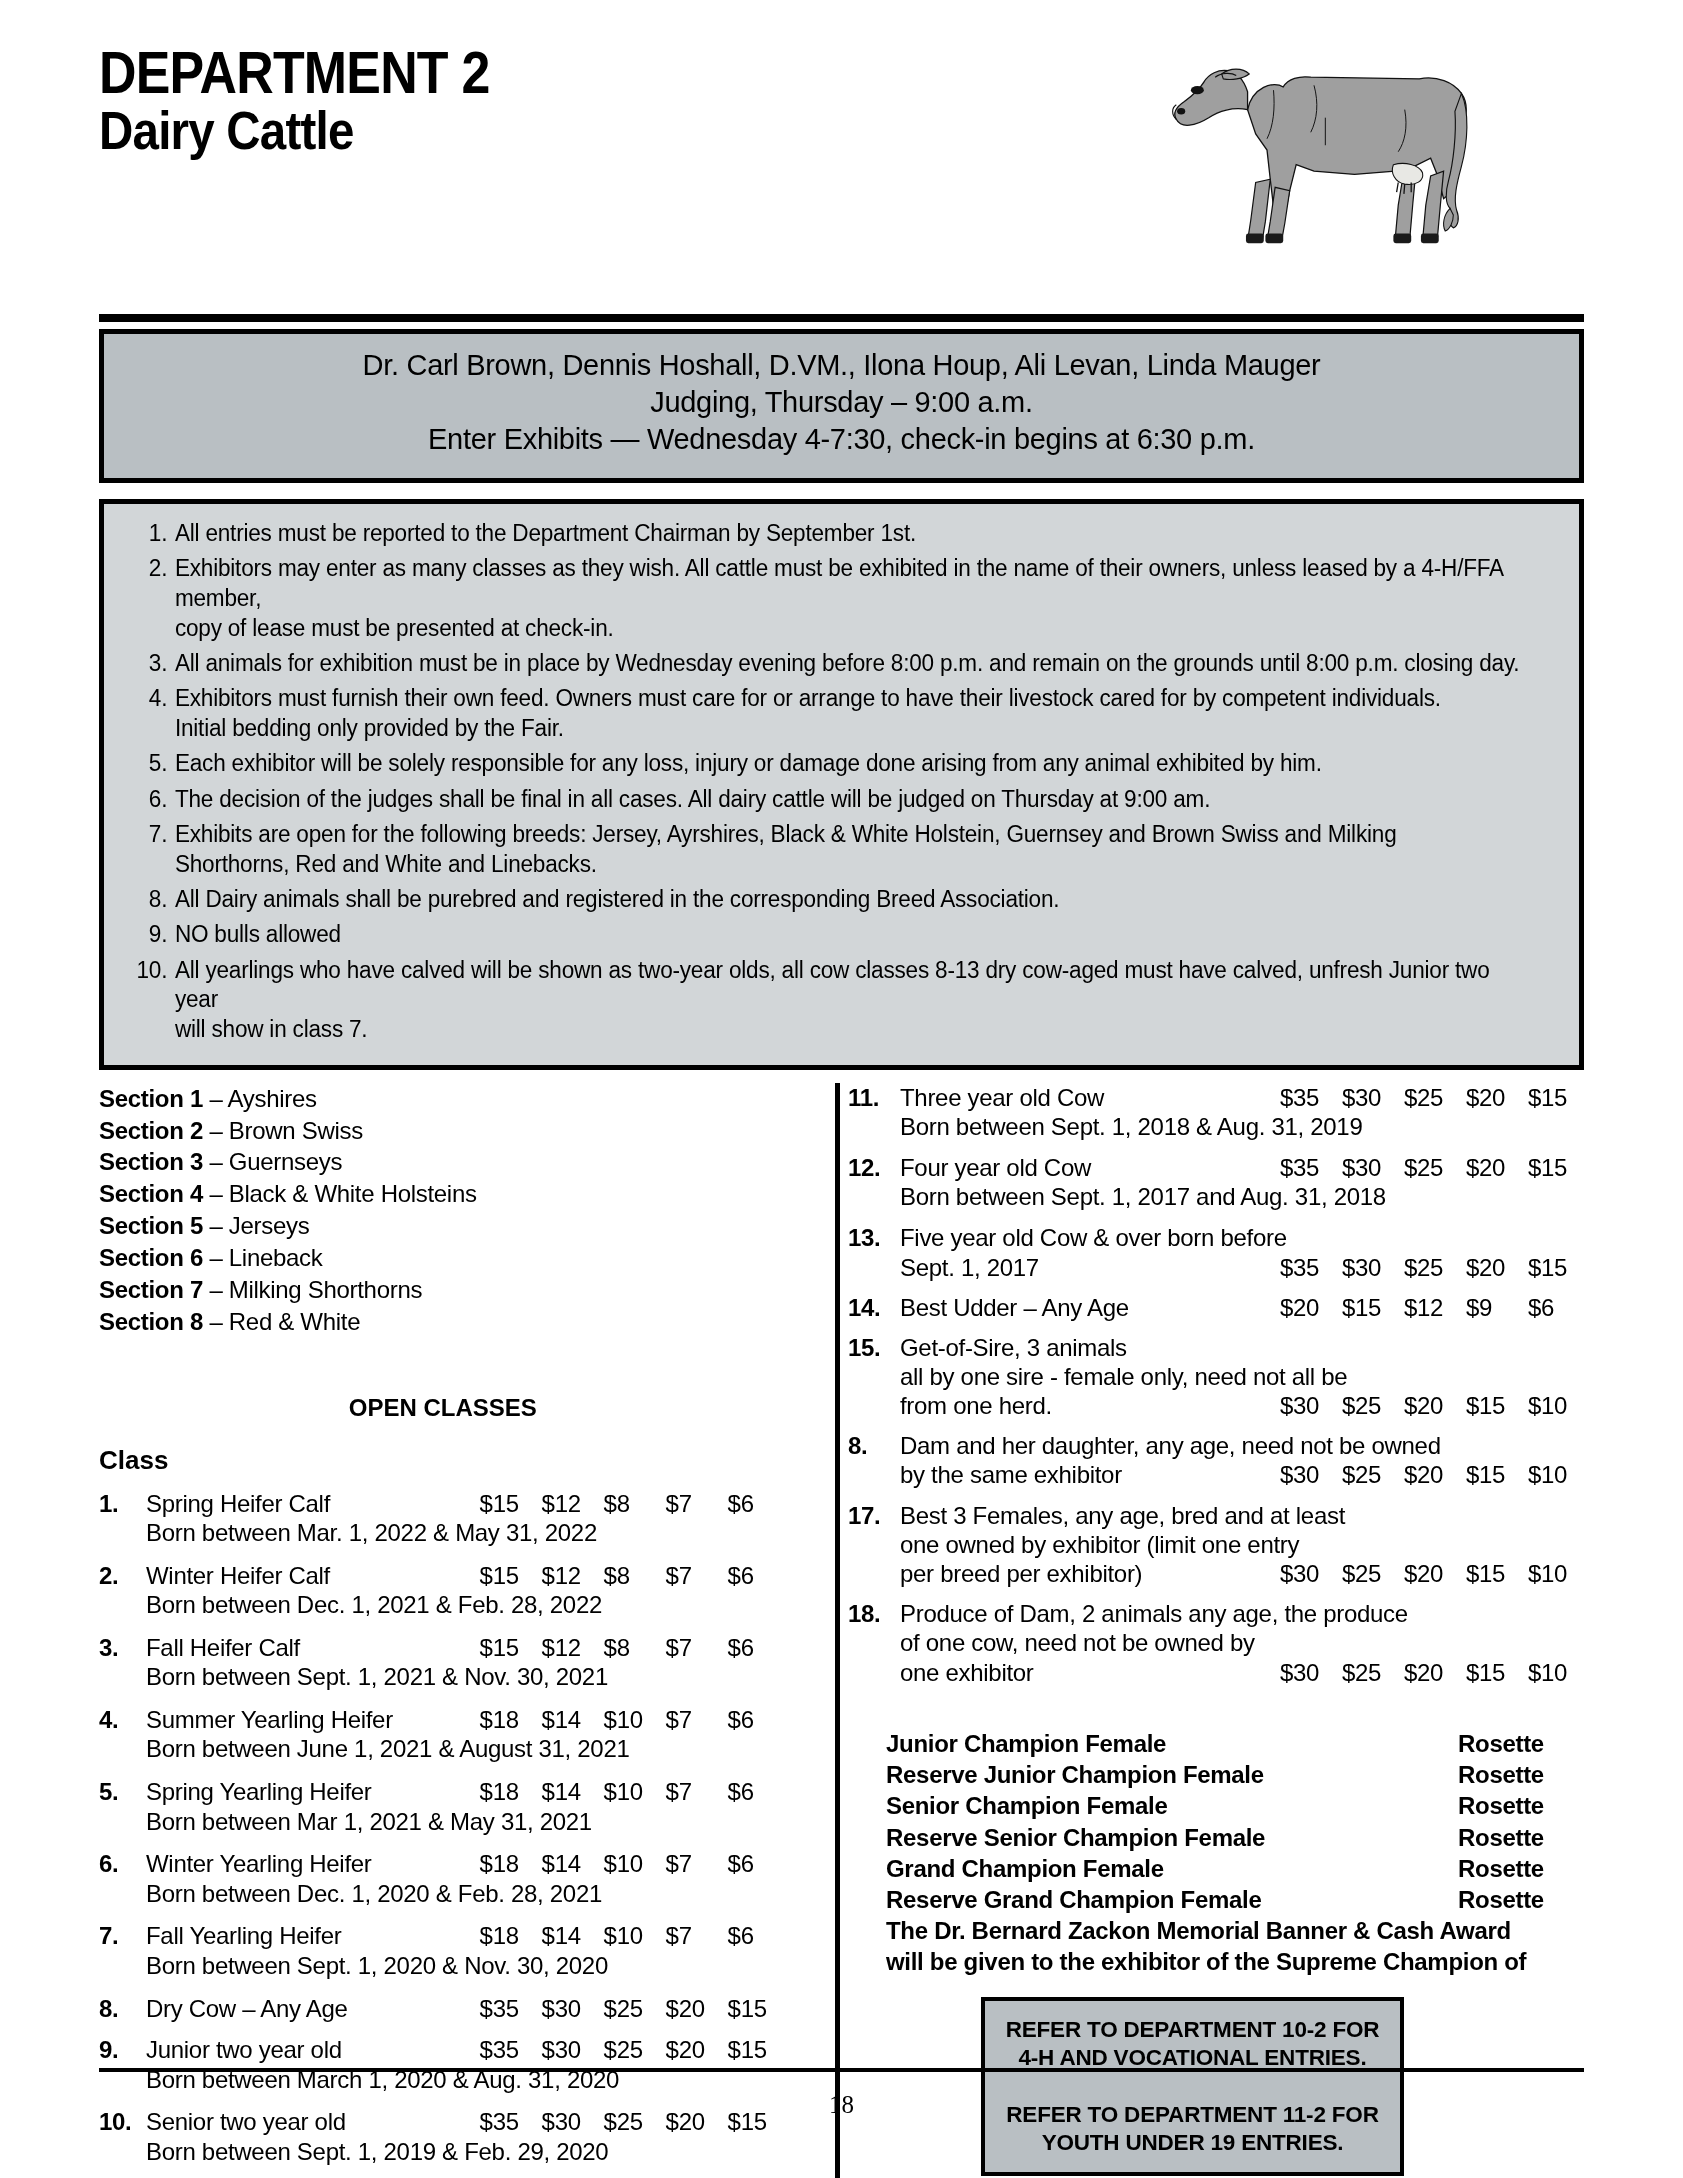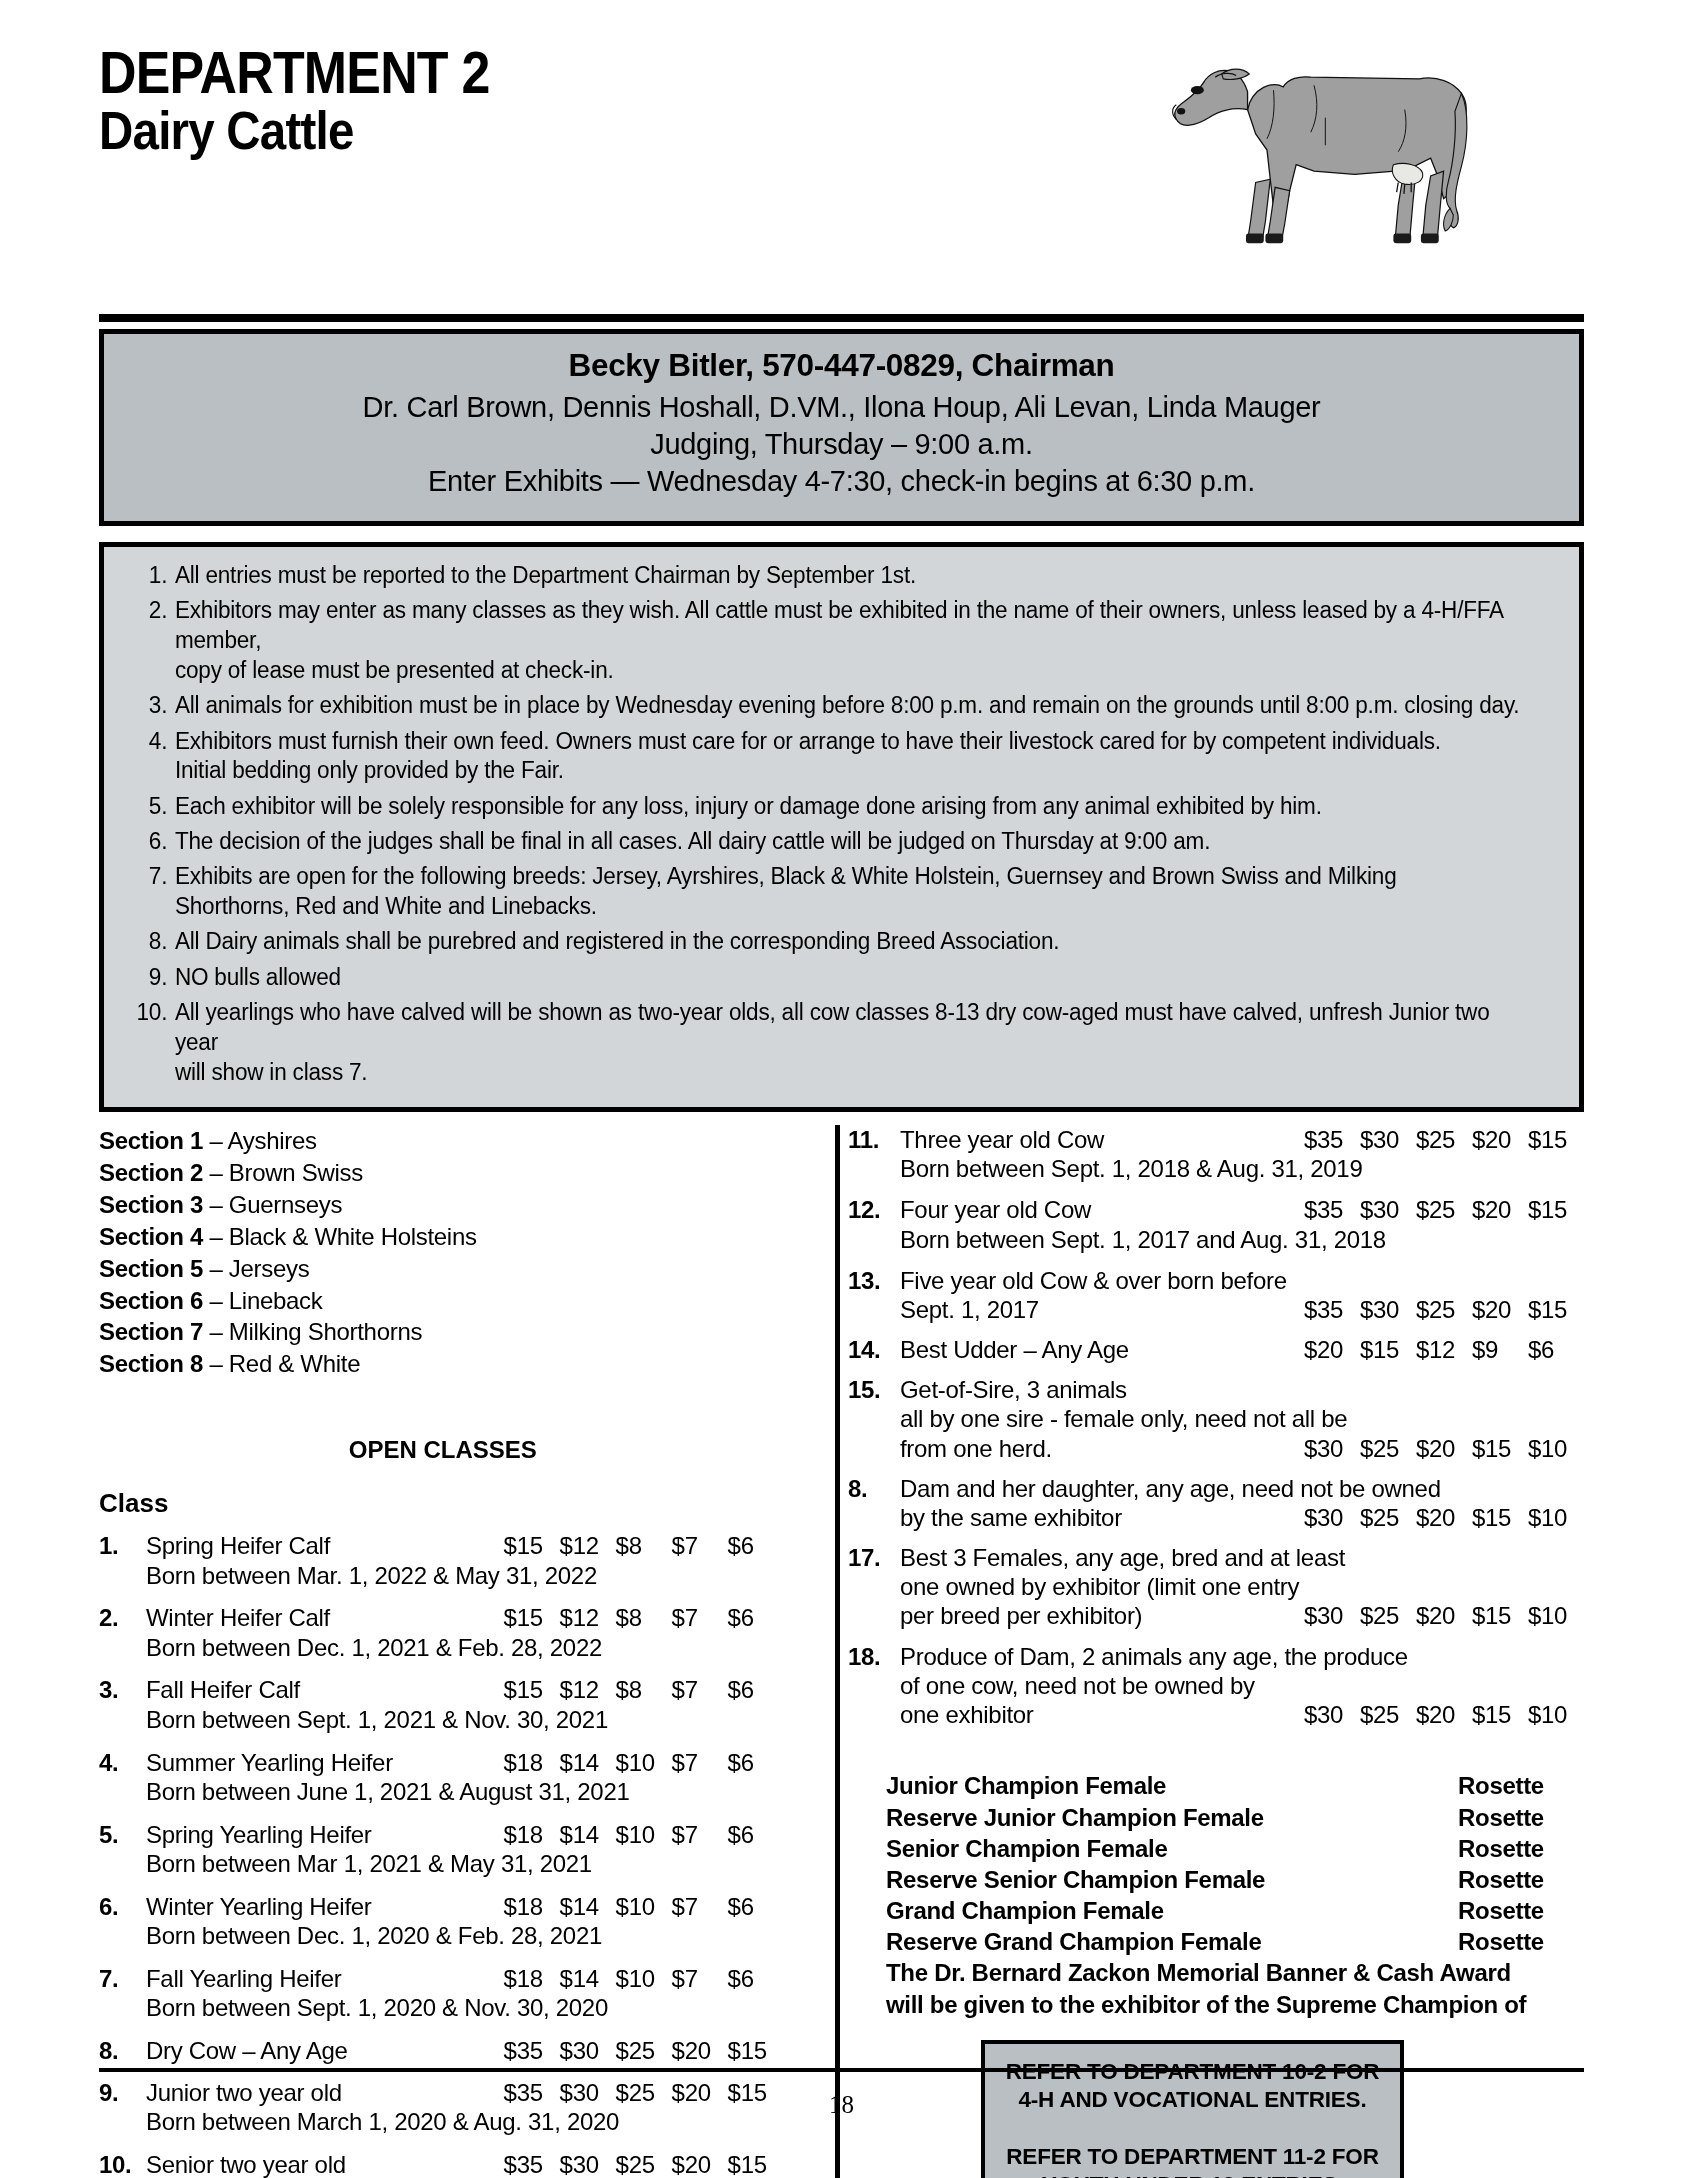--- a/index.html
+++ b/index.html
@@ -177,20 +177,21 @@
     width: 47px;
     flex: 0 0 47px;
   }
   .cls-name {
     flex: 1 1 auto;
     white-space: nowrap;
   }
   .prizes {
     display: flex;
     flex: 0 0 auto;
+    gap: 6px;
   }
   .prizes span {
     display: inline-block;
     width: 56px;
     text-align: left;
   }
   .prizes span.w5 { width: 59px; }
   .cls-born {
     font-size: 24px;
     letter-spacing: -0.3px;
@@ -326,21 +327,20 @@
         <rect x="116" y="243" width="22" height="12" rx="3" fill="#1a1a1a"></rect>
         <rect x="140" y="243" width="22" height="12" rx="3" fill="#1a1a1a"></rect>
         <rect x="298" y="243" width="22" height="12" rx="3" fill="#1a1a1a"></rect>
         <rect x="332" y="243" width="22" height="12" rx="3" fill="#1a1a1a"></rect>
       </svg>
     </div>
   </div>
 
   <div class="thick-rule"></div>
   <div class="chairman-box">
-    <div class="chairman-name">Becky Bitler, 570-447-0829, Chairman</div>
     <div class="chairman-line">Dr. Carl Brown, Dennis Hoshall, D.VM., Ilona Houp, Ali Levan, Linda Mauger</div>
     <div class="chairman-line">Judging, Thursday – 9:00 a.m.</div>
     <div class="chairman-line">Enter Exhibits — Wednesday 4-7:30, check-in begins at 6:30 p.m.</div>
   </div>
 
   <div class="rules-box">
     <ol class="rules">
       <li>
         <span>All entries must be reported to the Department Chairman by September 1st.</span>
       </li>

